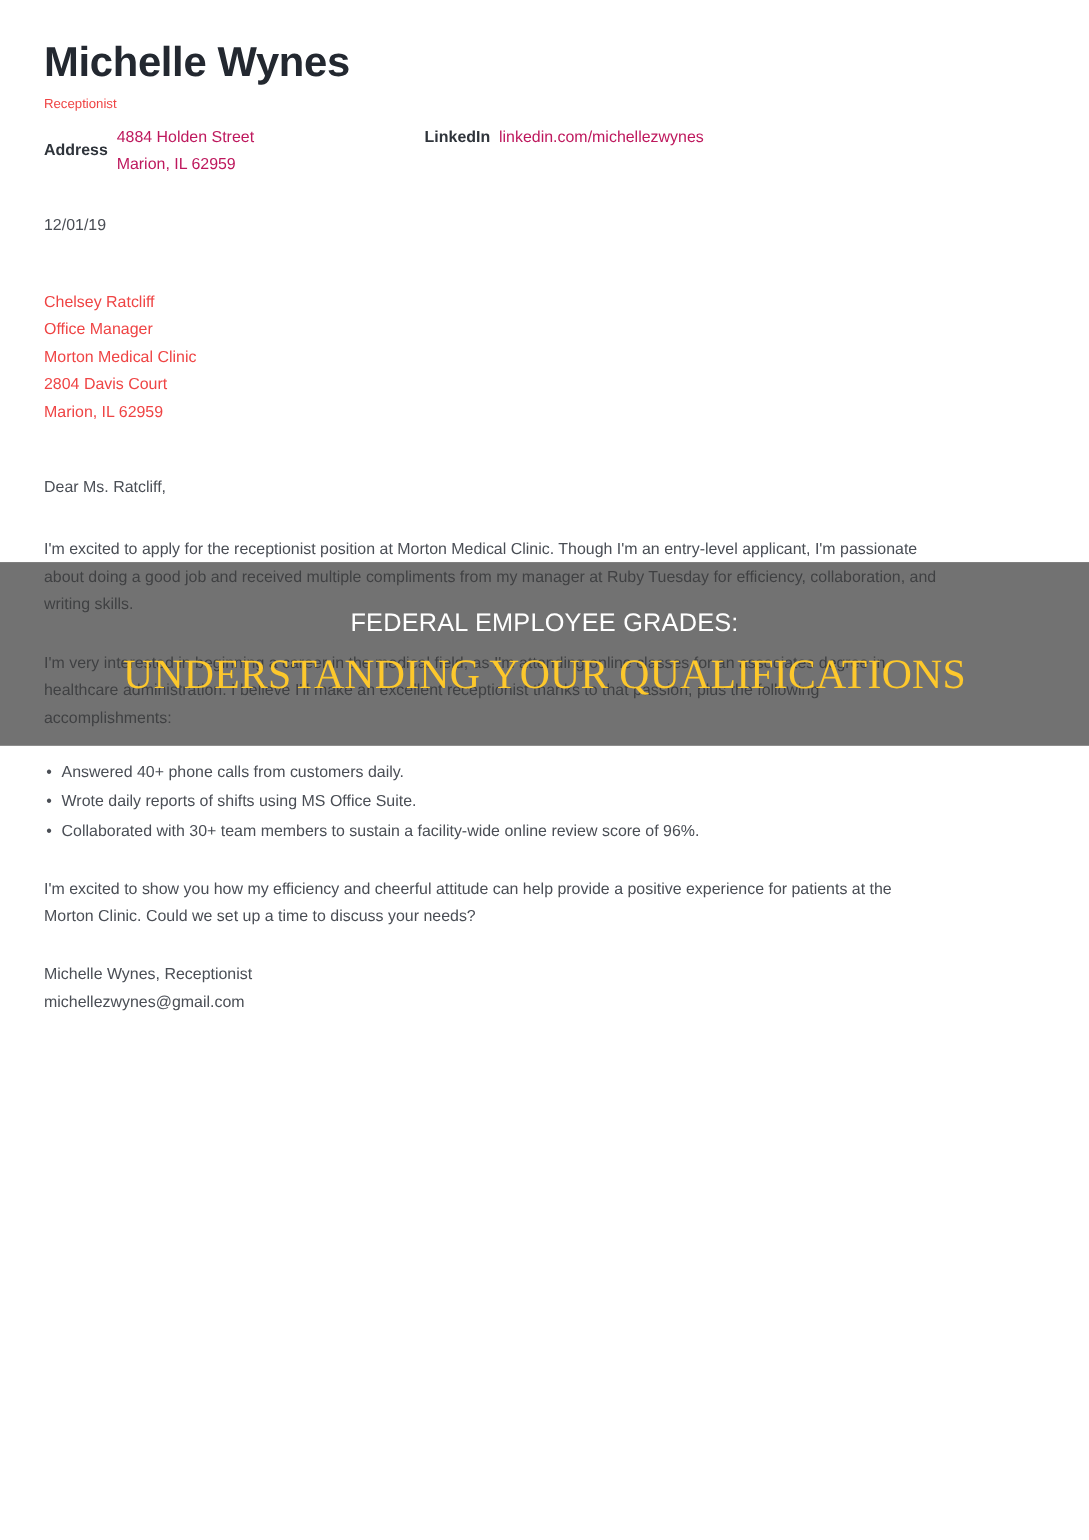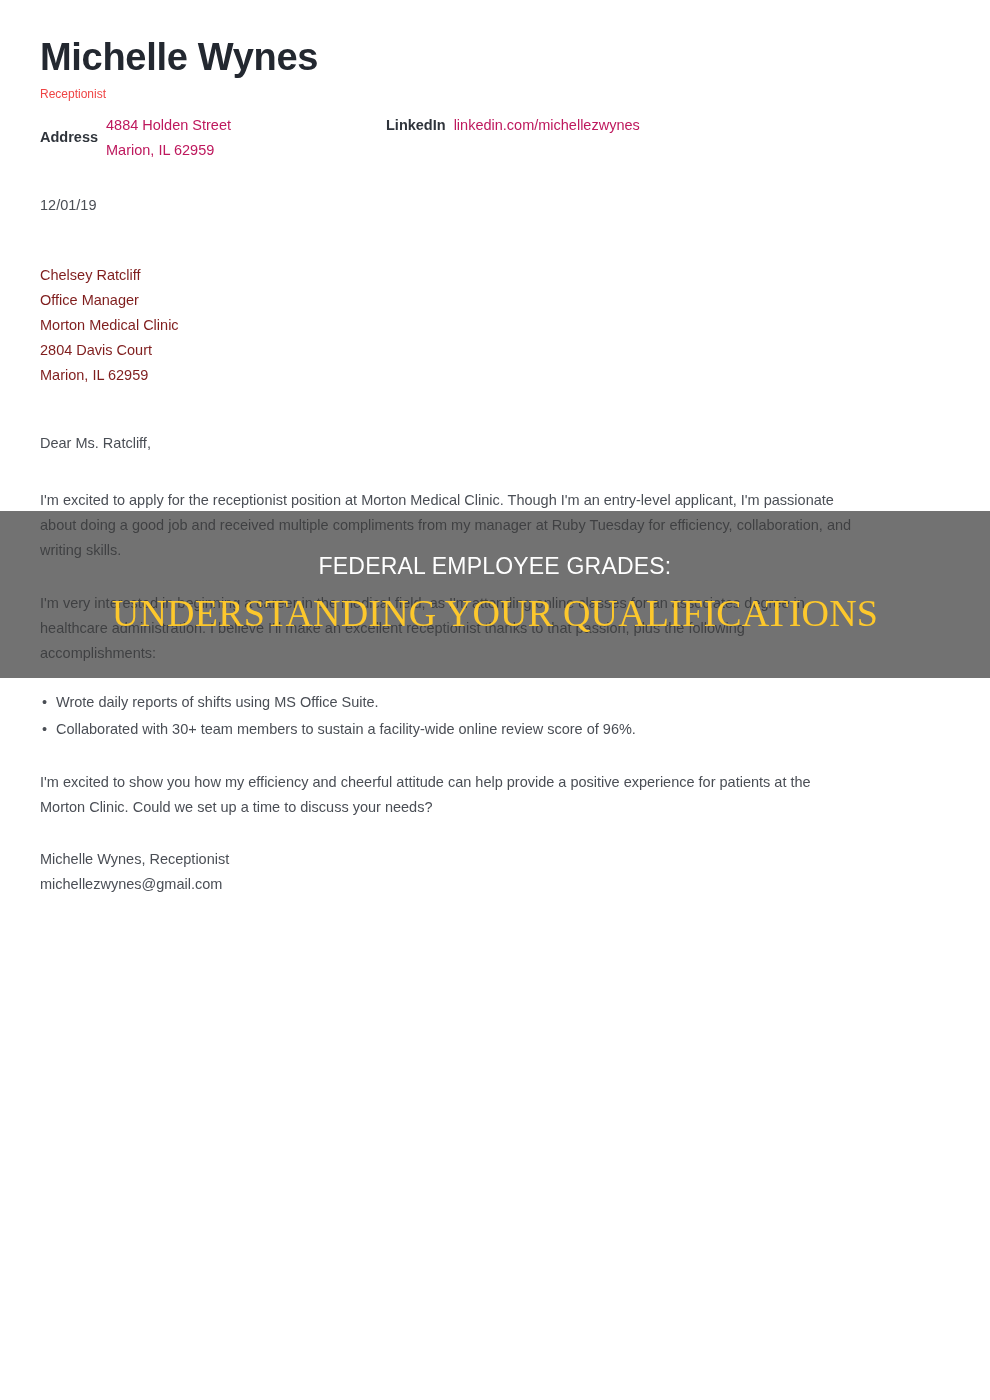--- a/index.html
+++ b/index.html
@@ -73,21 +73,21 @@
 
   
   .date-line {
     font-size: 14.5px;
     color: #4a4e55;
     margin-bottom: 46px;
     line-height: 1.7;
   }
   .recipient {
     font-size: 14.5px;
-    color: #7f1d1d;
+    color: #ef4444;
     line-height: 1.72;
     margin-bottom: 43px;
   }
   .recipient div { white-space: nowrap; }
 
   .salutation {
     font-size: 14.5px;
     color: #4a4e55;
     line-height: 1.72;
     margin-bottom: 32px;
@@ -198,20 +198,21 @@
       <div>Marion, IL 62959</div>
     </div>
 
     <div class="salutation">Dear Ms. Ratcliff,</div>
 
     <p class="para">I'm excited to apply for the receptionist position at Morton Medical Clinic. Though I'm an entry-level applicant, I'm passionate about doing a good job and received multiple compliments from my manager at Ruby Tuesday for efficiency, collaboration, and writing skills.</p>
 
     <p class="para">I'm very interested in beginning a career in the medical field, as I'm attending online classes for an associates degree in healthcare administration. I believe I'll make an excellent receptionist thanks to that passion, plus the following accomplishments:</p>
 
     <ul class="bullets">
+      <li>Answered 40+ phone calls from customers daily.</li>
       <li>Wrote daily reports of shifts using MS Office Suite.</li>
       <li>Collaborated with 30+ team members to sustain a facility-wide online review score of 96%.</li>
     </ul>
 
     <p class="para">I'm excited to show you how my efficiency and cheerful attitude can help provide a positive experience for patients at the Morton Clinic. Could we set up a time to discuss your needs?</p>
 
 
     <div class="sig-block">
       <div>Michelle Wynes, Receptionist</div>
       <div>michellezwynes@gmail.com</div>

